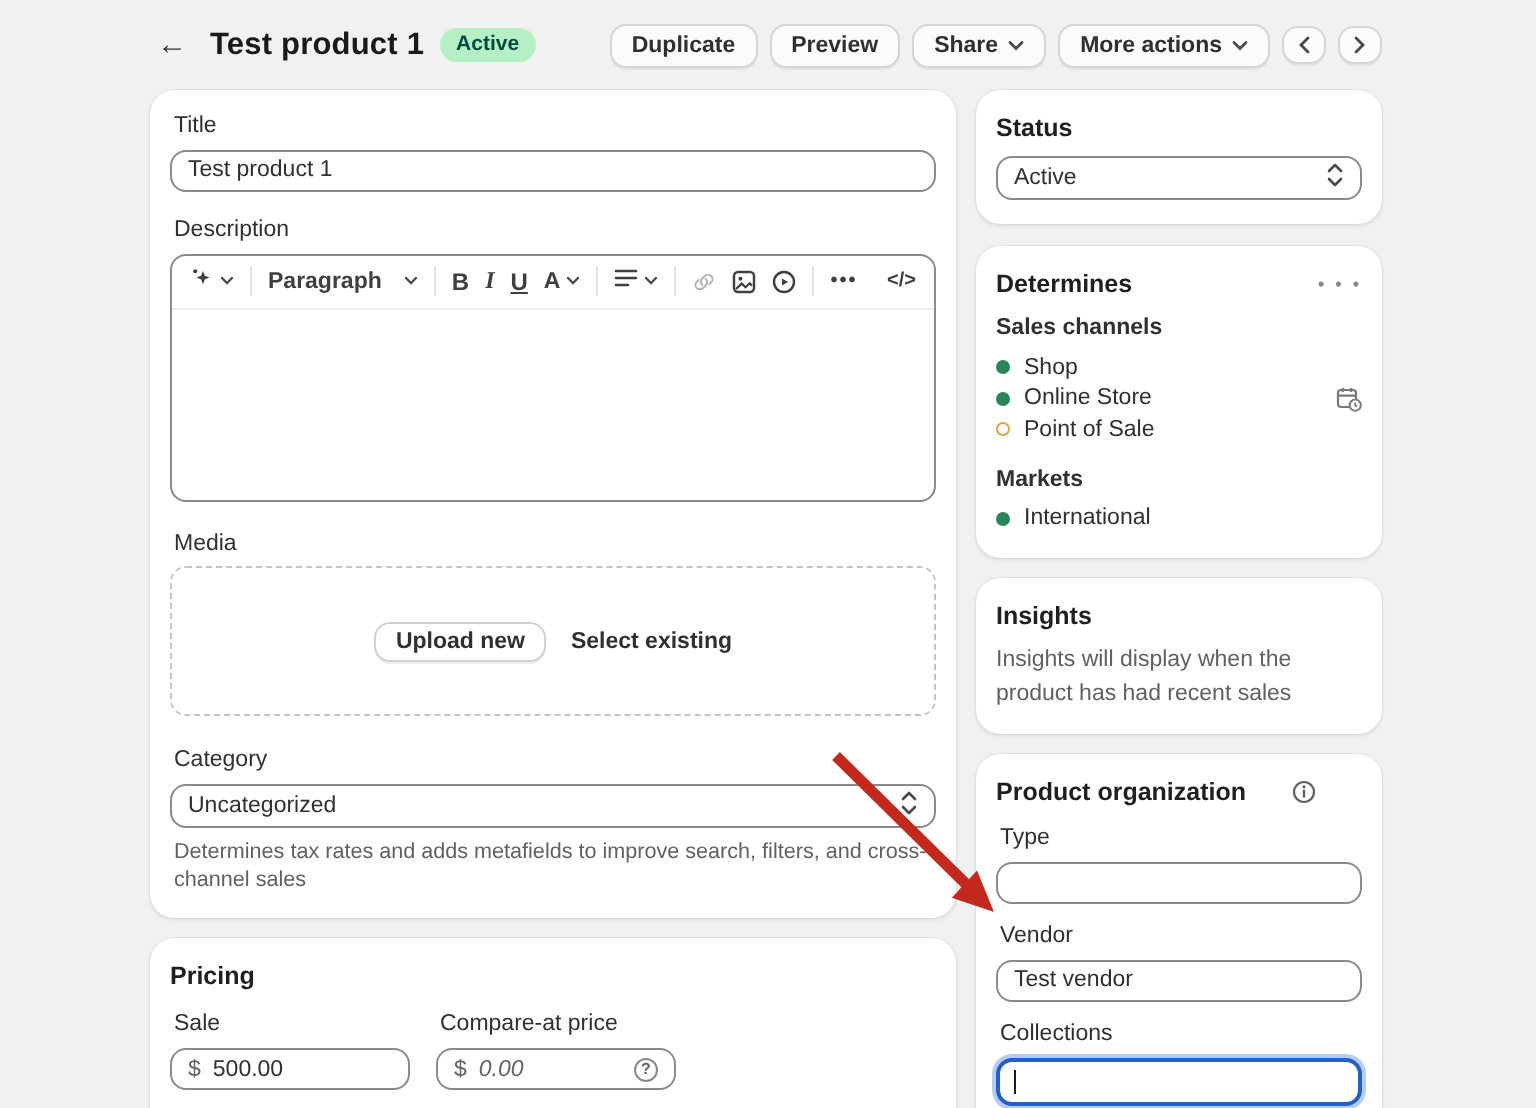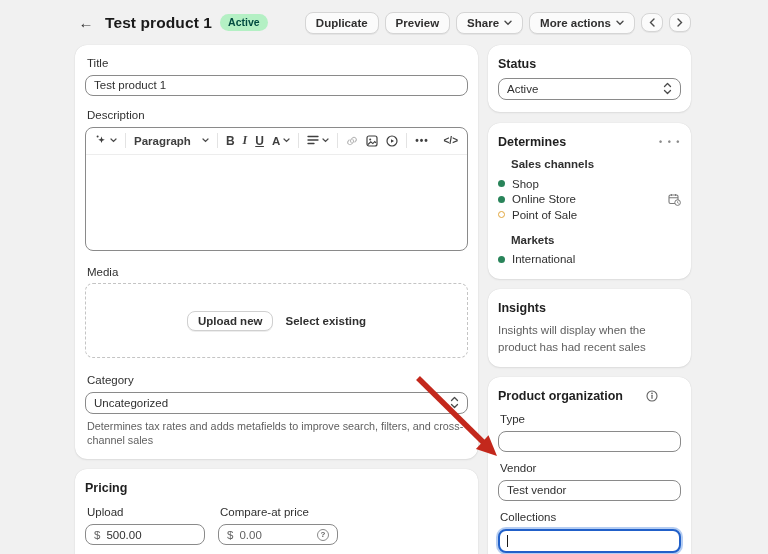--- a/index.html
+++ b/index.html
@@ -51,29 +51,29 @@
   .media-hint { font-size:11px; color:#616161; }
 
   
   .pricing-card { margin-top:10px; height:160px; }
   .card-heading { font-size:12.5px; font-weight:700; color:#1f1f1f; }
   .price-row { display:flex; gap:13px; margin-top:11px; }
   .price-field { width:120px; }
   .money-input { height:21px; border:1px solid #8a8a8a; border-radius:8px; background:#fff; display:flex; align-items:center; gap:6px; padding:0 8px; font-size:11.5px; }
   .money-prefix { color:#616161; }
   .money-val { color:#303030; }
-  .money-val.dim { color:#616161; }
+  .money-val.dim { color:#616161;font-style:italic; }
   .q-icon { margin-left:auto; width:12px; height:12px; border:1px solid #8a8a8a; border-radius:50%; color:#616161; font-size:8px; font-weight:700; display:flex; align-items:center; justify-content:center; }
 
   
   .status-card .select-box { margin-top:7px; height:22px; }
   .pub-card { margin-top:11px; }
   .card-head-row { display:flex; align-items:center; justify-content:space-between; }
   .dots-btn { color:#8a8a8a; font-size:9px; letter-spacing:1.5px; font-weight:700; cursor:pointer; }
-  .subheading { font-size:11.5px; font-weight:700; color:#303030; margin:9px 13px 6px; }
+  .subheading { font-size:11.5px; font-weight:700; color:#303030; margin:9px 0 6px; }
   .channel-row { display:flex; align-items:center; gap:7px; height:15.5px; font-size:11.5px; color:#303030; }
   .dot { width:7px; height:7px; border-radius:50%; flex:0 0 auto; }
   .dot.active { background:var(--dot-active,#29845a); }
   .dot.inactive { background:transparent; border:1.5px solid var(--dot-inactive,#e2a63d); }
   .row-icon { margin-left:auto; color:#7a7a7a; display:flex; cursor:pointer; }
   .insights-card { margin-top:10px; }
   .insights-body { font-size:11.5px; color:#616161; line-height:1.45; margin-top:7px; }
 
   .org-card { margin-top:10px; height:216px; }
   .info-icon { color:#616161; display:flex; }
@@ -227,21 +227,21 @@
                   <path d="M1.5 4.5L4.5 1.5 7.5 4.5M1.5 8.5l3 3 3-3" fill="none" stroke="#4a4a4a" stroke-width="1.3" stroke-linecap="round" stroke-linejoin="round"></path>
                 </svg></span>
           </div>
           <div class="helper-text">Determines tax rates and adds metafields to improve search, filters, and cross-channel sales</div>
         </div>
 
         <div class="card pricing-card">
           <div class="card-heading">Pricing</div>
           <div class="price-row">
             <div class="price-field">
-              <div class="field-label">Upload</div>
+              <div class="field-label">Sale</div>
               <div class="money-input">
                 <span class="money-prefix">$</span>
                 <span class="money-val">500.00</span>
               </div>
             </div>
             <div class="price-field">
               <div class="field-label">Compare-at price</div>
               <div class="money-input">
                 <span class="money-prefix">$</span>
                 <span class="money-val dim">0.00</span>

